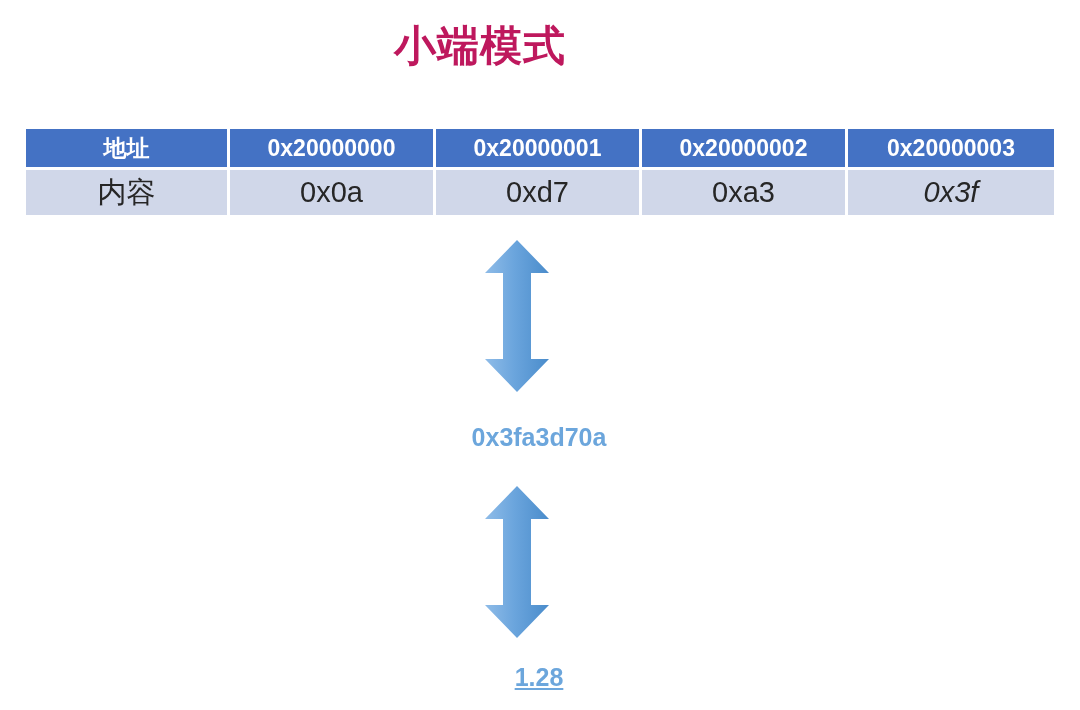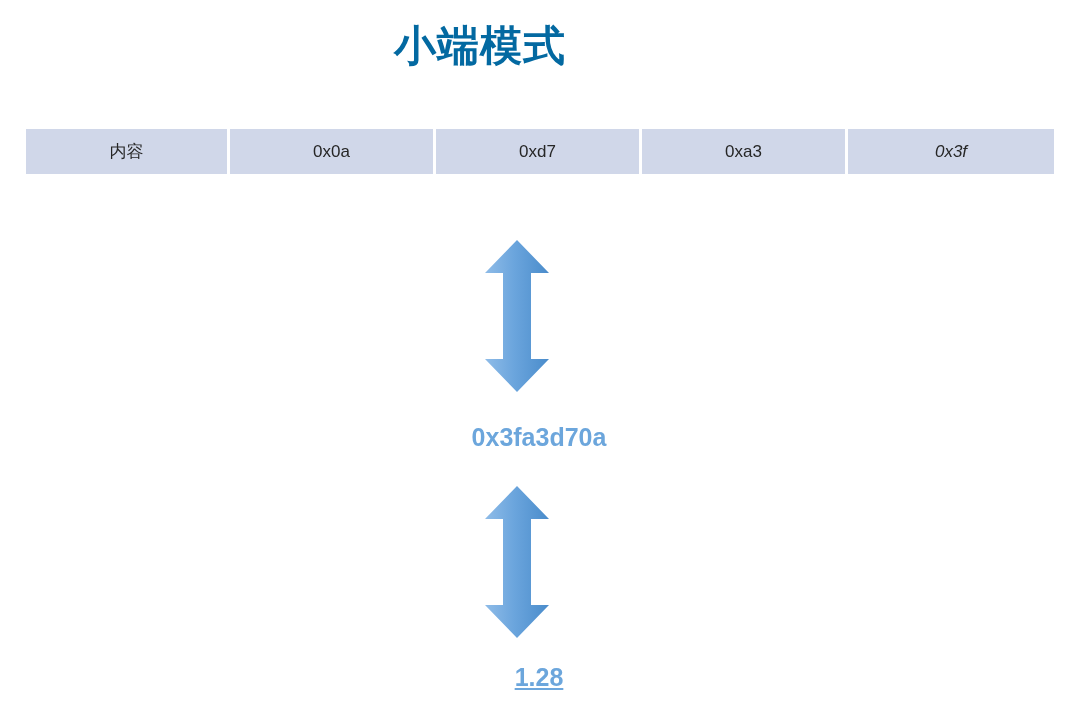--- a/index.html
+++ b/index.html
@@ -17,21 +17,21 @@
 
   
   .slide-title {
     position: absolute;
     left: 0;
     top: 18px;
     width: 960px;
     text-align: center;
     font-size: 42px;
     font-weight: bold;
-    color: #0369a1;
+    color: #be185d;
     letter-spacing: 1px;
     line-height: 56px;
     white-space: nowrap;
   }
 
   
   .mem-table {
     position: absolute;
     left: 26px;
     top: 129px;
@@ -54,21 +54,21 @@
     font-weight: bold;
     border-right: 3px solid #ffffff;
     border-bottom: 3px solid #ffffff;
   }
   .mem-table tr.head-row td:last-child {
     border-right: none;
   }
   .mem-table tr.data-row td {
     background: #D0D7E9;
     color: #262626;
-    font-size: 17px;
+    font-size: 29px;
     font-weight: normal;
     height: 45px;
     border-right: 3px solid #ffffff;
   }
   .mem-table tr.data-row td:last-child {
     border-right: none;
     font-style: italic;
   }
   .col-label { width: 204px; }
   .col-addr  { width: 206px; }
@@ -97,20 +97,27 @@
   .value-hex { top: 423px; }
   .value-dec { top: 663px; text-decoration: underline; }
 </style>
 </head>
 <body>
 
 <div class="slide-title">小端模式</div>
 
 <table class="mem-table">
   <tbody>
+    <tr class="head-row">
+      <td class="col-label">地址</td>
+      <td class="col-addr">0x20000000</td>
+      <td class="col-addr">0x20000001</td>
+      <td class="col-addr">0x20000002</td>
+      <td class="col-addr">0x20000003</td>
+    </tr>
     <tr class="data-row">
       <td class="col-label">内容</td>
       <td class="col-addr">0x0a</td>
       <td class="col-addr">0xd7</td>
       <td class="col-addr">0xa3</td>
       <td class="col-addr">0x3f</td>
     </tr>
   </tbody>
 </table>
 

